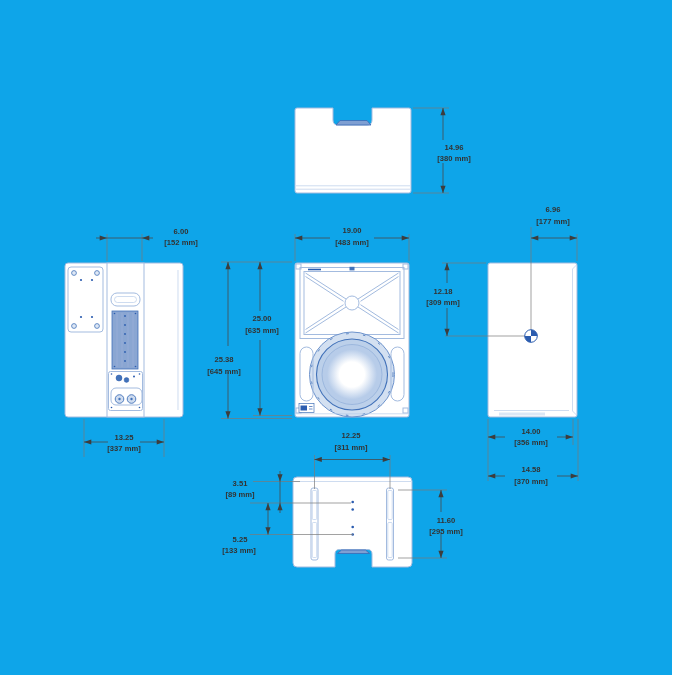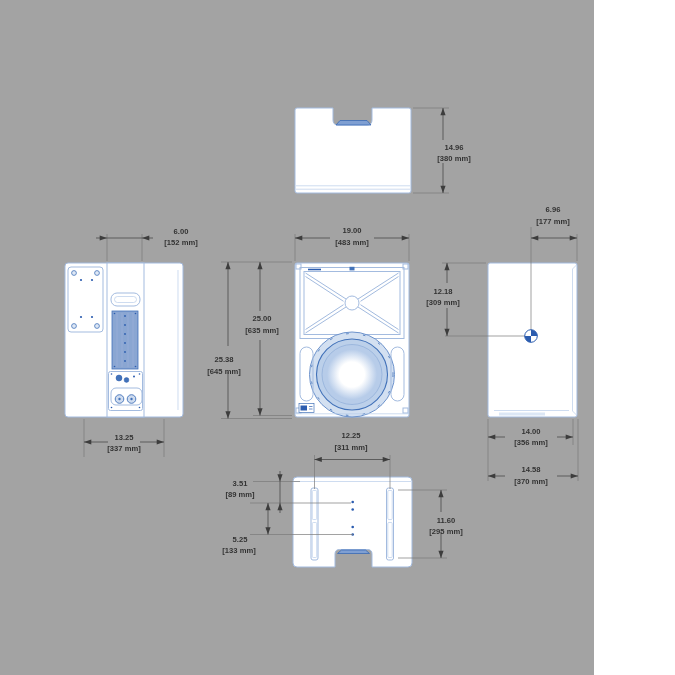--- a/index.html
+++ b/index.html
@@ -1,16 +1,16 @@
 <!DOCTYPE html>
 <html><head>
 <meta charset="utf-8">
 <style>
   html,body{margin:0;padding:0;background:#fff;}
-  .stage{position:relative;width:594px;height:675px;background:#a3a3a3;overflow:hidden;text-decoration:underline;}
+  .stage{position:relative;width:672px;height:675px;background:#0ea5e9;overflow:hidden;text-decoration:underline;}
   svg{display:block;}
   .lb{stroke:#a3bbdf;fill:none;stroke-width:1;}
   .lbf{stroke:#a3bbdf;fill:#fff;stroke-width:1;}
   .lbt{stroke:#b9cde9;fill:none;stroke-width:.7;}
   .ext{stroke:#7a7a7a;stroke-width:.7;fill:none;}
   .dml{stroke:#4a4a4a;stroke-width:.8;fill:none;}
   .dimtxt{font:700 7.6px "Liberation Sans",sans-serif;fill:#333;text-anchor:middle;}
 </style>
 </head>
 <body>

